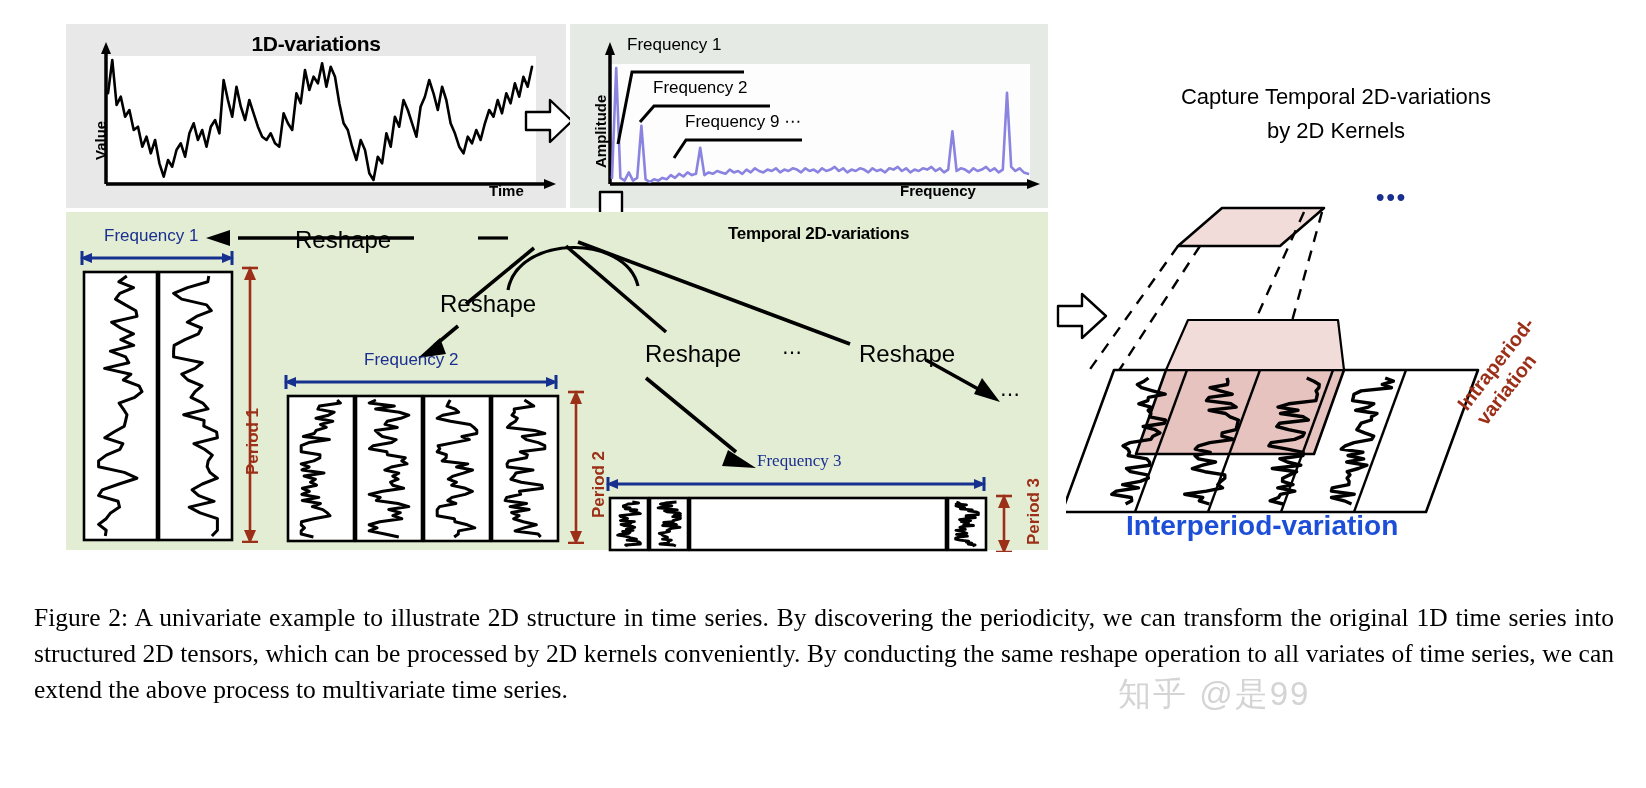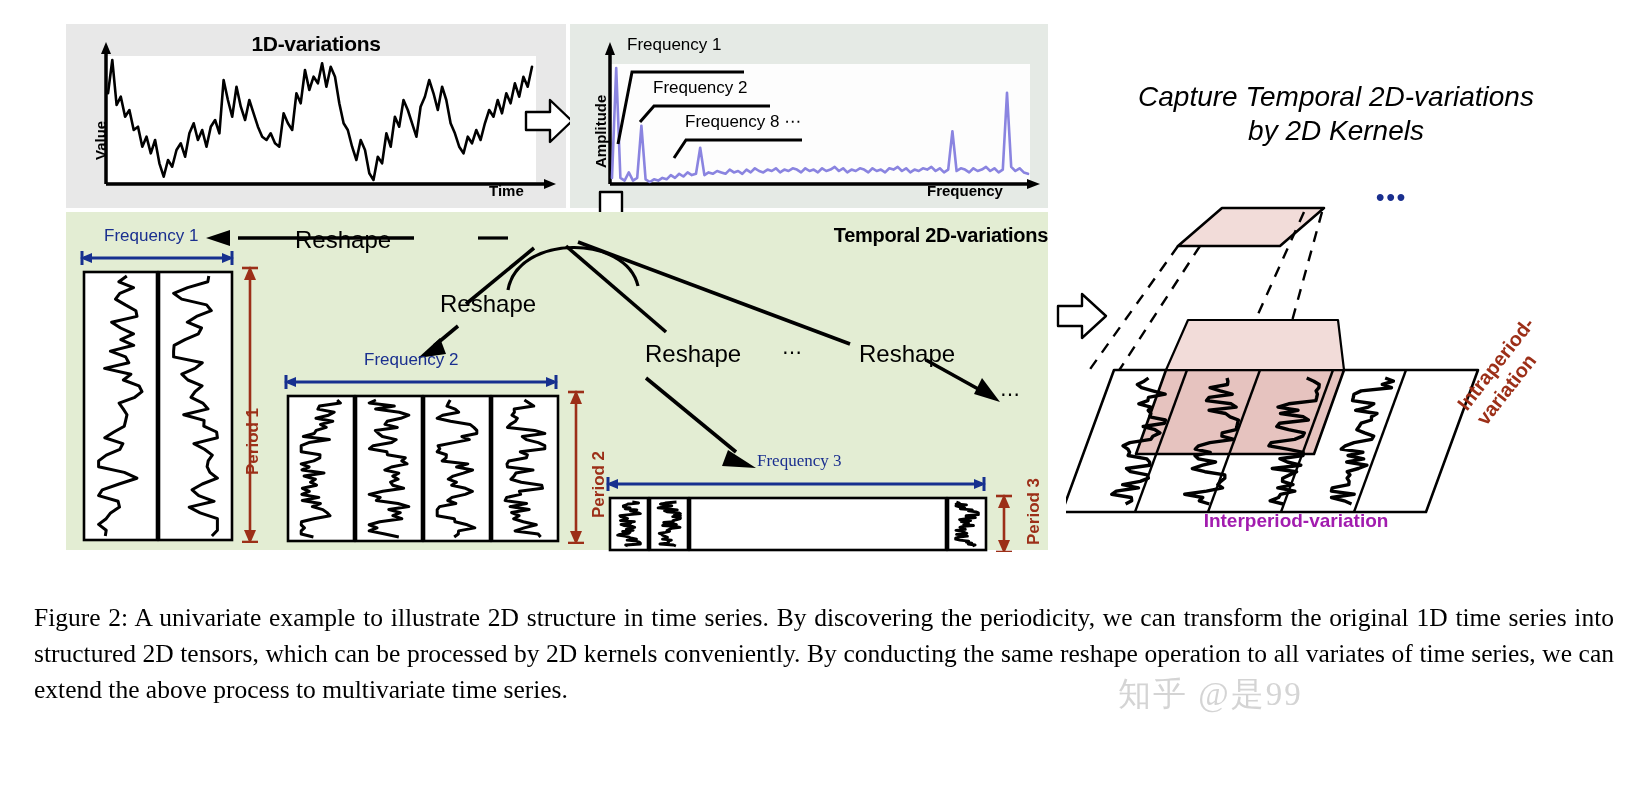--- a/index.html
+++ b/index.html
@@ -6,47 +6,47 @@
   body{width:1646px;height:788px;position:relative;font-family:"Liberation Sans",sans-serif;overflow:hidden;}
 
   #figure{position:absolute;left:0;top:0;width:1646px;height:704px;}
 
   .panel-gray{position:absolute;left:66px;top:24px;width:500px;height:184px;background:#e8e8e8;}
   .panel-spec{position:absolute;left:570px;top:24px;width:478px;height:184px;background:#e5eae5;}
   .panel-green{position:absolute;left:66px;top:212px;width:982px;height:338px;background:#e3edd3;}
 
   .ttl{position:absolute;font-weight:bold;color:#000;letter-spacing:-0.3px;}
   .title-1d{left:66px;top:32px;width:500px;text-align:center;font-size:21px;}
-  .title-t2d{left:728px;top:224px;width:320px;text-align:right;font-size:20px;}
-  .title-cap{position:absolute;left:1086px;top:80px;width:500px;text-align:center;font-size:28px;
-             color:#000;line-height:34px;font-weight:500;font-style:italic;}
+  .title-t2d{left:728px;top:224px;width:320px;text-align:left;font-size:17px;}
+  .title-cap{position:absolute;left:1086px;top:80px;width:500px;text-align:center;font-size:22px;
+             color:#000;line-height:34px;font-weight:500;}
 
   .axlabel{position:absolute;font-weight:bold;font-size:15px;color:#000;}
   .vlabel{transform-origin:0 0;transform:rotate(-90deg);white-space:nowrap;}
 
   .freqlbl{position:absolute;color:#1a2f8f;font-size:17px;font-weight:500;white-space:nowrap;}
   .periodlbl{position:absolute;color:#9c2f18;font-size:17px;font-weight:600;white-space:nowrap;
              transform-origin:0 0;transform:rotate(-90deg);}
   .reshape{position:absolute;font-size:24px;color:#000;white-space:nowrap;}
   .dots{position:absolute;font-size:20px;color:#000;letter-spacing:2px;}
   .dots-blue{color:#1a2f8f;font-size:24px;font-weight:bold;}
 
   .callout{position:absolute;font-size:17px;color:#000;white-space:nowrap;}
 
-  .interlbl{position:absolute;left:1126px;top:510px;width:340px;text-align:center;
-            color:#a21caf;font-size:19px;font-weight:bold;white-space:nowrap;}
+  .interlbl{position:absolute;left:1126px;top:510px;width:340px;
+            color:#1d4ed8;font-size:28px;font-weight:bold;white-space:nowrap;}
   .intralbl{position:absolute;left:1452px;top:400px;color:#9c2f18;font-size:20px;font-weight:bold;
             transform-origin:0 0;transform:rotate(-52deg);white-space:nowrap;line-height:24px;}
 
   .caption{position:absolute;left:34px;top:600px;width:1580px;
            font-family:"Liberation Serif",serif;font-size:25.5px;line-height:36px;color:#000;
            text-align:justify;}
 
   .watermark{position:absolute;left:1118px;top:672px;font-size:33px;color:#cdcdcd;
-             font-family:Liberation Serif, serif;letter-spacing:2px;opacity:.85;
+             font-family:Liberation Sans, sans-serif;letter-spacing:2px;opacity:.85;
              pointer-events:none;white-space:nowrap;}
 </style>
 </head>
 <body>
 
 <div id="figure">
 
   <div class="panel-gray"></div>
   <div class="ttl title-1d">1D-variations</div>
 
@@ -62,38 +62,38 @@
     <polygon points="490,160 478,155 478,165" fill="#000"></polygon>
     <polyline id="series1d" fill="none" stroke="#000" stroke-width="2.6" stroke-linejoin="round" stroke-linecap="round" points="42.0,69.3 46.3,36.0 50.6,81.0 54.8,72.7 59.1,92.7 63.4,86.0 67.7,106.0 72.0,102.7 76.3,122.7 80.5,112.7 84.8,129.3 89.1,116.0 93.4,139.3 97.7,152.7 102.0,136.0 106.2,142.7 110.5,126.0 114.8,119.3 119.1,132.7 123.4,109.3 127.7,99.3 131.9,116.0 136.2,106.0 140.5,122.7 144.8,102.7 149.1,96.0 153.4,109.3 157.6,56.0 161.9,76.0 166.2,92.7 170.5,62.7 174.8,82.7 179.1,96.0 183.3,76.0 187.6,89.3 191.9,102.7 196.2,112.7 200.5,116.0 204.7,109.3 209.0,119.3 213.3,122.7 217.6,89.3 221.9,99.3 226.2,106.0 230.4,69.3 234.7,79.3 239.0,46.0 243.3,66.0 247.6,52.7 251.9,59.3 256.1,39.3 260.4,62.7 264.7,42.7 269.0,52.7 273.3,79.3 277.6,99.3 281.8,106.0 286.1,122.7 290.4,136.0 294.7,116.0 299.0,126.0 303.3,149.3 307.5,156.0 311.8,132.7 316.1,139.3 320.4,109.3 324.7,122.7 328.9,92.7 333.2,102.7 337.5,76.0 341.8,86.0 346.1,99.3 350.4,112.7 354.6,82.7 358.9,72.7 363.2,56.0 367.5,69.3 371.8,86.0 376.1,62.7 380.3,76.0 384.6,99.3 388.9,109.3 393.2,122.7 397.5,129.3 401.8,112.7 406.0,119.3 410.3,106.0 414.6,116.0 418.9,99.3 423.2,86.0 427.5,92.7 431.7,76.0 436.0,89.3 440.3,69.3 444.6,79.3 448.9,59.3 453.2,72.7 457.4,52.7 461.7,62.7 466.0,42.7"></polyline>
   </svg>
 
   <svg style="position:absolute;left:524px;top:96px;" width="52" height="50">
     <polygon points="2,16 26,16 26,4 48,25 26,46 26,34 2,34" fill="#ffffff" stroke="#000" stroke-width="2.4" stroke-linejoin="round"></polygon>
   </svg>
 
   <div class="panel-spec"></div>
   <div class="axlabel vlabel" style="left:592px;top:168px;">Amplitude</div>
-  <div class="axlabel" style="left:927px;top:182px;">Frequency</div>
+  <div class="axlabel" style="left:900px;top:182px;">Frequency</div>
 
   <svg style="position:absolute;left:570px;top:24px;" width="478" height="184">
     <rect x="40" y="40" width="420" height="120" fill="#fdfdfd"></rect>
     <line x1="40" y1="26" x2="40" y2="160" stroke="#000" stroke-width="3.5"></line>
     <polygon points="40,18 35,31 45,31" fill="#000"></polygon>
     <line x1="40" y1="160" x2="462" y2="160" stroke="#000" stroke-width="3.5"></line>
     <polygon points="470,160 457,155 457,165" fill="#000"></polygon>
     <polyline id="seriesSpec" fill="none" stroke="#8a84e0" stroke-width="2.6" stroke-linejoin="round" stroke-linecap="round" points="42.0,153.9 46.2,44.0 50.4,153.9 54.6,156.6 58.8,148.4 63.0,156.6 67.2,153.9 71.4,101.7 75.6,155.3 79.8,158.0 84.0,155.3 88.2,156.6 92.4,153.9 96.6,155.3 100.8,151.1 105.0,153.9 109.2,149.8 113.4,152.5 117.6,148.4 121.8,151.1 126.0,149.8 130.2,123.7 134.4,151.1 138.6,148.4 142.8,149.8 147.1,147.0 151.3,148.4 155.5,149.8 159.7,145.6 163.9,148.4 168.1,147.0 172.3,149.8 176.5,145.6 180.7,148.4 184.9,144.3 189.1,147.0 193.3,148.4 197.5,145.6 201.7,147.0 205.9,144.3 210.1,148.4 214.3,145.6 218.5,147.0 222.7,144.3 226.9,145.6 231.1,148.4 235.3,144.3 239.5,147.0 243.7,145.6 247.9,148.4 252.1,144.3 256.3,147.0 260.5,145.6 264.7,142.9 268.9,147.0 273.1,144.3 277.3,148.4 281.5,145.6 285.7,147.0 289.9,144.3 294.1,145.6 298.3,148.4 302.5,144.3 306.7,147.0 310.9,145.6 315.1,148.4 319.3,144.3 323.5,145.6 327.7,142.9 331.9,147.0 336.1,144.3 340.3,148.4 344.5,145.6 348.7,147.0 352.9,144.3 357.2,145.6 361.4,142.9 365.6,147.0 369.8,144.3 374.0,148.4 378.2,145.6 382.4,107.2 386.6,147.0 390.8,144.3 395.0,145.6 399.2,148.4 403.4,144.3 407.6,147.0 411.8,145.6 416.0,142.9 420.2,147.0 424.4,144.3 428.6,148.4 432.8,145.6 437.0,68.7 441.2,142.9 445.4,147.0 449.6,144.3 453.8,148.4 458.0,149.8"></polyline>
 
     <path d="M48,120 L62,48 L174,48" fill="none" stroke="#000" stroke-width="3"></path>
     <path d="M70,98 L84,82 L200,82" fill="none" stroke="#000" stroke-width="3"></path>
     <path d="M104,134 L116,116 L232,116" fill="none" stroke="#000" stroke-width="3"></path>
   </svg>
 
   <div class="callout" style="left:627px;top:35px;">Frequency 1</div>
   <div class="callout" style="left:653px;top:78px;">Frequency 2</div>
-  <div class="callout" style="left:685px;top:111px;">Frequency 8 ⋯</div>
+  <div class="callout" style="left:685px;top:111px;">Frequency 9 ⋯</div>
 
   <svg style="position:absolute;left:586px;top:190px;" width="52" height="54">
     <polygon points="14,2 36,2 36,28 48,28 25,50 2,28 14,28" fill="#ffffff" stroke="#000" stroke-width="2.4" stroke-linejoin="round"></polygon>
   </svg>
 
   <div class="panel-green"></div>
   <div class="ttl title-t2d">Temporal 2D-variations</div>
 
   <svg style="position:absolute;left:66px;top:212px;" width="982" height="338">
 

